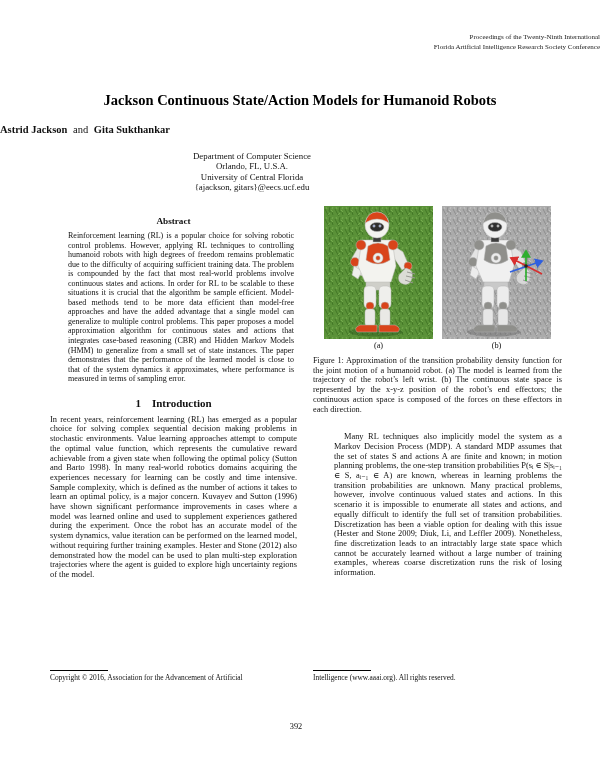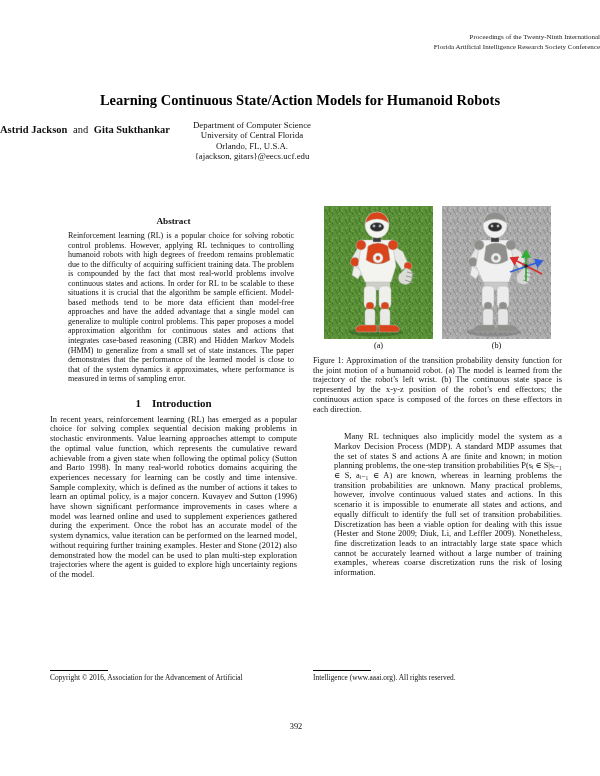--- a/index.html
+++ b/index.html
@@ -9,21 +9,21 @@
     overflow:hidden;margin:0 auto;
   }
   .hdr{position:absolute;top:33px;left:0;width:600px;text-align:right;
        font-size:7px;line-height:9.5px;color:#1a1a1a;}
   .title{position:absolute;top:92px;left:0;width:600px;text-align:center;
        font-size:14.5px;font-weight:bold;margin:0;color:#000;}
   .authors{position:absolute;top:124px;left:0;width:600px;text-align:left;
        font-size:10.5px;}
   .authors .name{font-weight:bold;}
   .authors .conj{font-weight:normal;padding:0 3px;}
-  .affil{position:absolute;top:120px;left:0;width:504px;text-align:center;
+  .affil{position:absolute;top:151px;left:0;width:504px;text-align:center;
        font-size:8.8px;line-height:10.3px;}
   .col{position:absolute;text-align:justify;}
   .col-left{left:50px;top:216px;width:247px;}
   .col-right{left:313px;top:206px;width:249px;}
   .abs-head{text-align:center;font-weight:bold;font-size:9.2px;margin:0 0 5px 0;}
   .abs-text{margin:0 3px 0 18px;font-size:8px;line-height:9.55px;}
   .sec-head{text-align:center;font-weight:bold;font-size:11px;margin:13px 0 6px 0;}
   .sec-head .num{margin-right:11px;}
   .body-text{font-size:8.4px;line-height:9.7px;margin:0;}
   .indent{text-indent:10px;}
@@ -43,32 +43,32 @@
 </head>
 <body>
 
 <div class="page">
 
   <div class="hdr">
     <div>Proceedings of the Twenty-Ninth International</div>
     <div>Florida Artificial Intelligence Research Society Conference</div>
   </div>
 
-  <h1 class="title">Learning Continuous State/Action Models for Humanoid Robots</h1>
+  <h1 class="title">Jackson Continuous State/Action Models for Humanoid Robots</h1>
 
   <div class="authors">
     <span class="name">Astrid Jackson</span>
     <span class="conj">and</span>
     <span class="name">Gita Sukthankar</span>
   </div>
 
   <div class="affil">
     <div>Department of Computer Science</div>
+    <div>Orlando, FL, U.S.A.</div>
     <div>University of Central Florida</div>
-    <div>Orlando, FL, U.S.A.</div>
     <div>{ajackson, gitars}@eecs.ucf.edu</div>
   </div>
 
   <div class="col col-left">
     <div class="abs-head">Abstract</div>
     <p class="abs-text">Reinforcement learning (RL) is a popular choice for solving robotic control problems. However, applying RL techniques to controlling humanoid robots with high degrees of freedom remains problematic due to the difficulty of acquiring sufficient training data. The problem is compounded by the fact that most real-world problems involve continuous states and actions. In order for RL to be scalable to these situations it is crucial that the algorithm be sample efficient. Model-based methods tend to be more data efficient than model-free approaches and have the added advantage that a single model can generalize to multiple control problems. This paper proposes a model approximation algorithm for continuous states and actions that integrates case-based reasoning (CBR) and Hidden Markov Models (HMM) to generalize from a small set of state instances. The paper demonstrates that the performance of the learned model is close to that of the system dynamics it approximates, where performance is measured in terms of sampling error.</p>
     <div class="sec-head">
       <span class="num">1</span><span>Introduction</span>
     </div>
     <p class="body-text">In recent years, reinforcement learning (RL) has emerged as a popular choice for solving complex sequential decision making problems in stochastic environments. Value learning approaches attempt to compute the optimal value function, which represents the cumulative reward achievable from a given state when following the optimal policy (Sutton and Barto 1998). In many real-world robotics domains acquiring the experiences necessary for learning can be costly and time intensive. Sample complexity, which is defined as the number of actions it takes to learn an optimal policy, is a major concern. Kuvayev and Sutton (1996) have shown significant performance improvements in cases where a model was learned online and used to supplement experiences gathered during the experiment. Once the robot has an accurate model of the system dynamics, value iteration can be performed on the learned model, without requiring further training examples. Hester and Stone (2012) also demonstrated how the model can be used to plan multi-step exploration trajectories where the agent is guided to explore high uncertainty regions of the model.</p>

